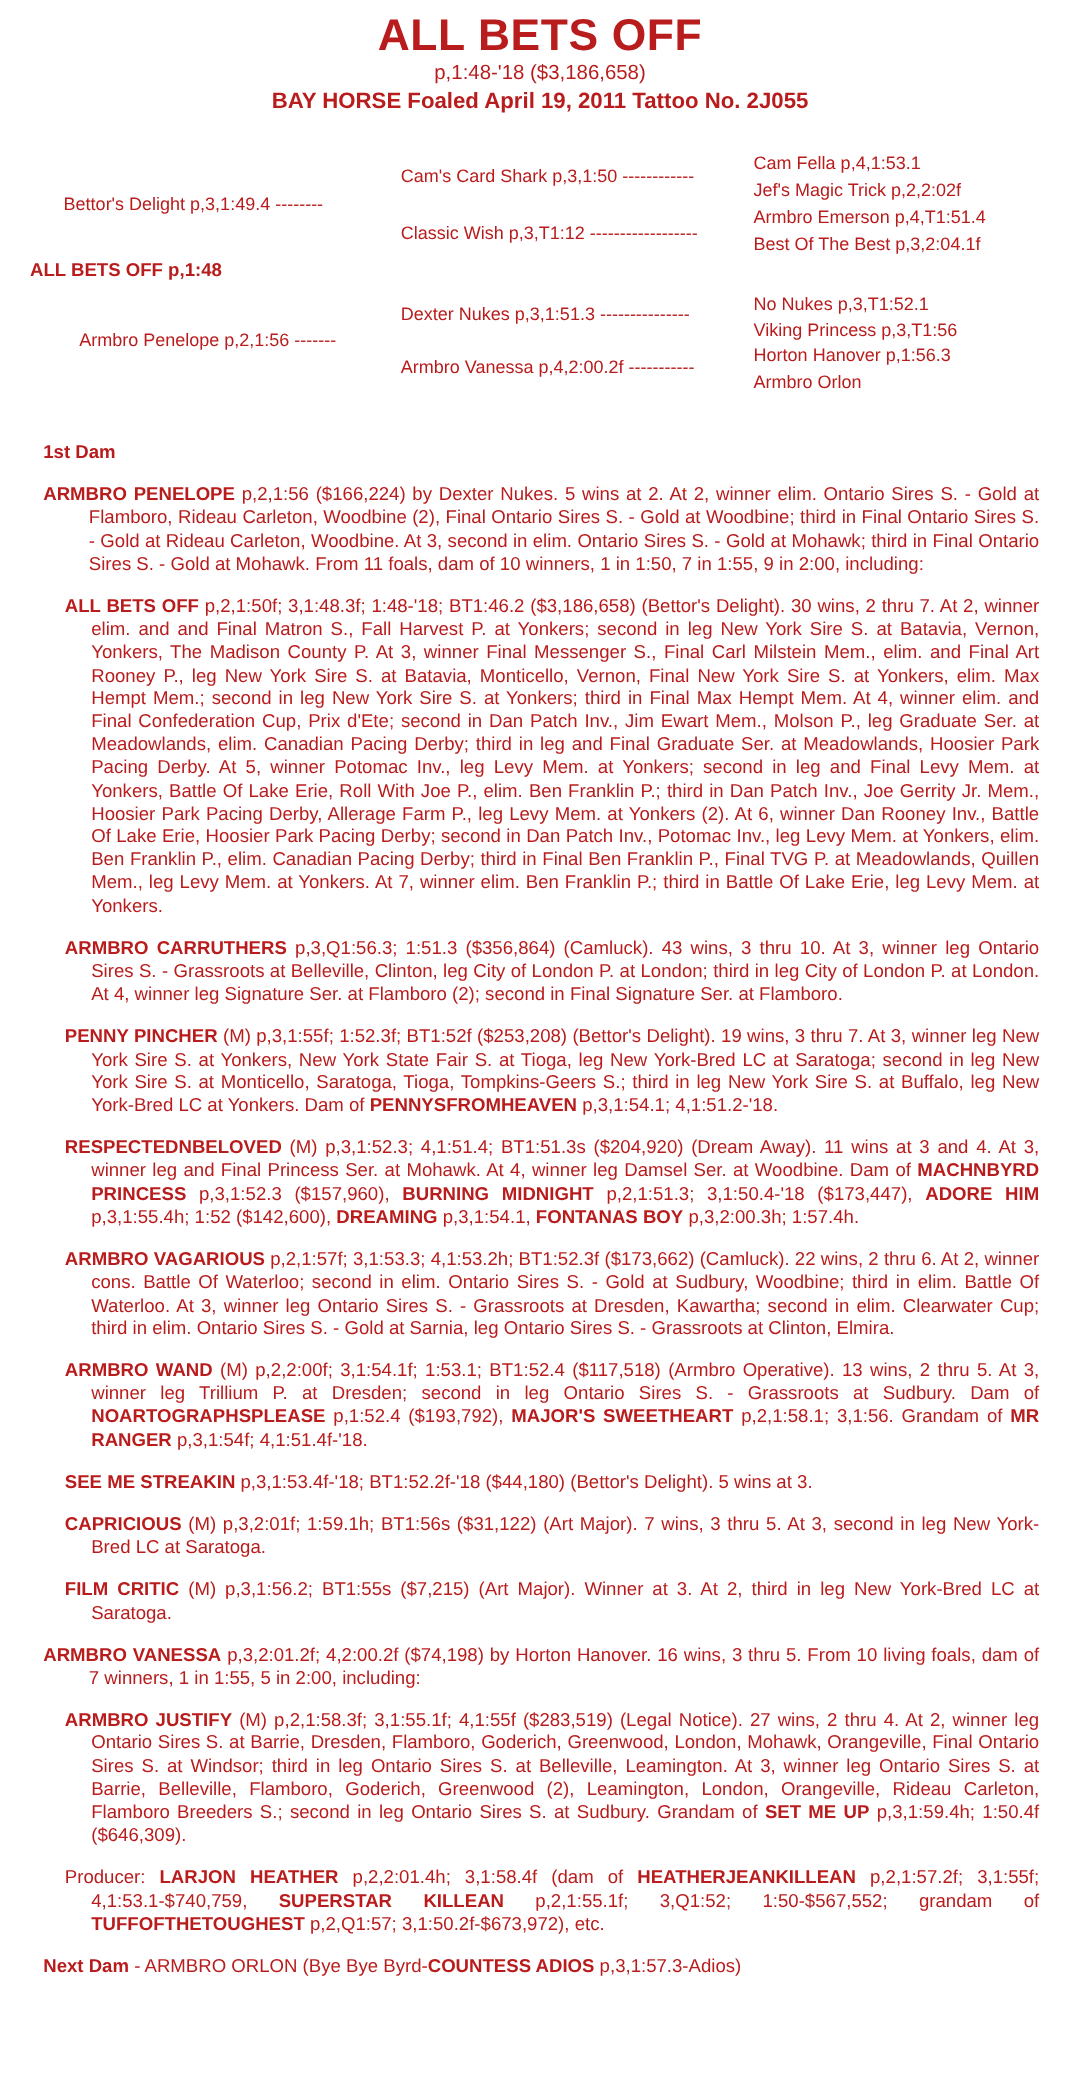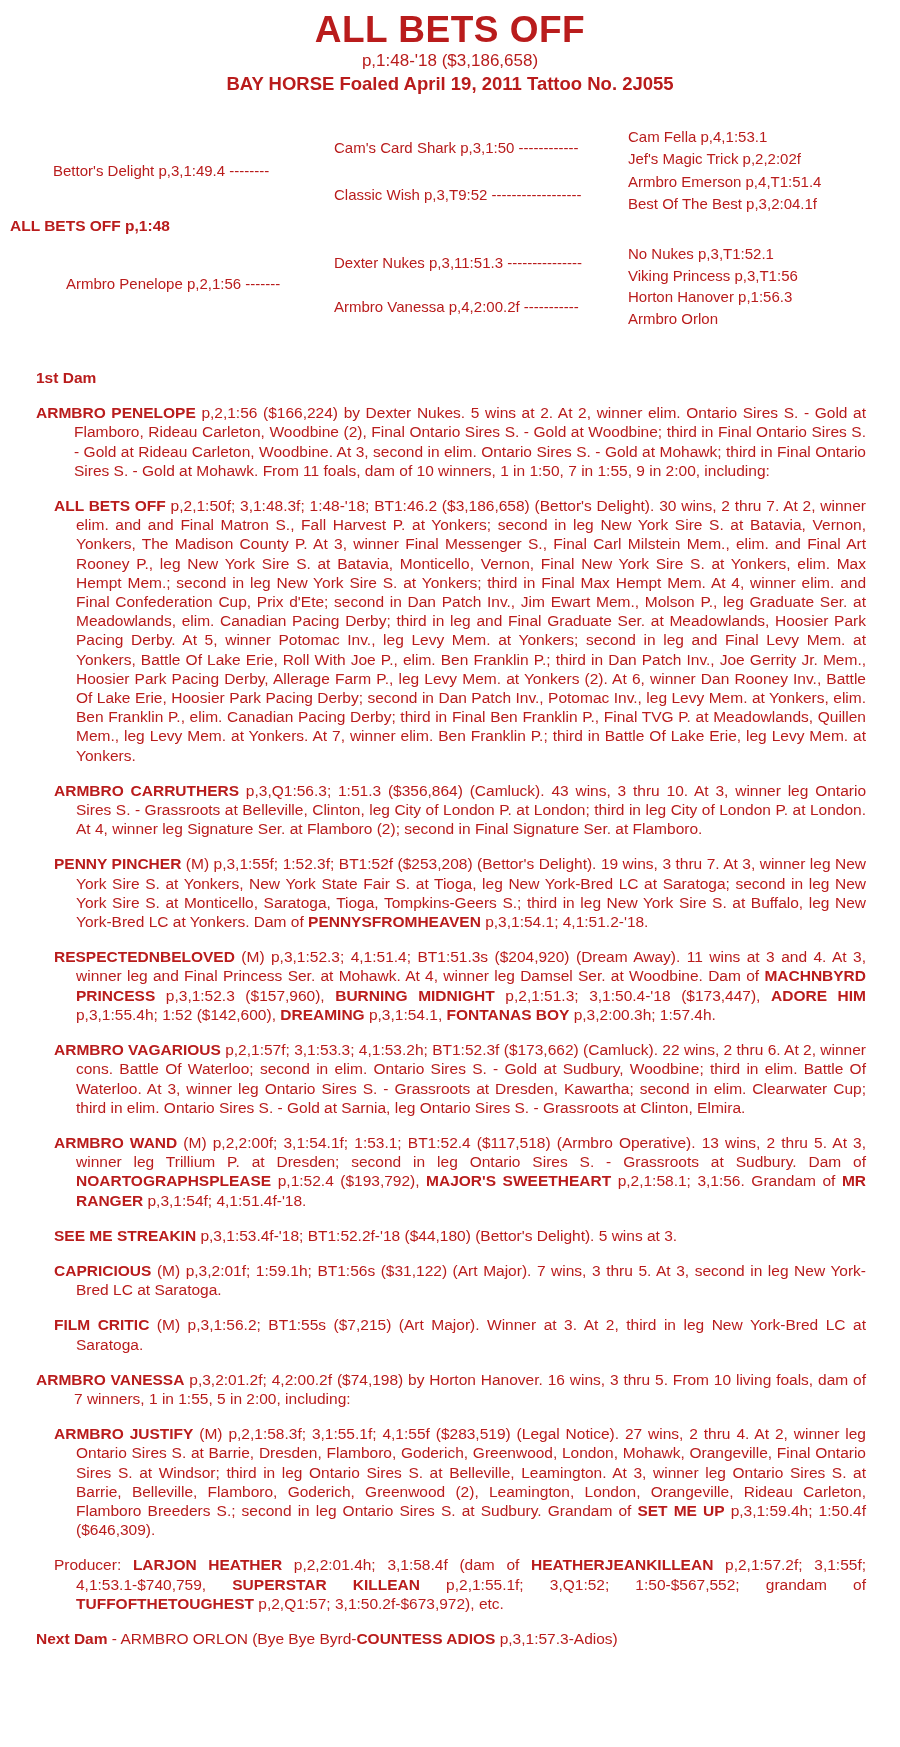--- a/index.html
+++ b/index.html
@@ -34,28 +34,28 @@
 
 <div class="page">
 
   <div class="hdr">
     <h1>ALL BETS OFF</h1>
     <div class="rec">p,1:48-'18 ($3,186,658)</div>
     <div class="foal">BAY HORSE Foaled April 19, 2011 Tattoo No. 2J055</div>
   </div>
 
   <div class="pedigree">
-    <span class="ped bold" style="left:10px;top:218px">ALL BETS OFF p,1:48</span>
+    <span class="ped bold" style="left:25px;top:218px">ALL BETS OFF p,1:48</span>
 
     <span class="ped" style="left:53px;top:163px">Bettor's Delight p,3,1:49.4 --------</span>
     <span class="ped" style="left:66px;top:276px">Armbro Penelope p,2,1:56 -------</span>
 
     <span class="ped" style="left:334px;top:140px">Cam's Card Shark p,3,1:50 ------------</span>
-    <span class="ped" style="left:334px;top:187px">Classic Wish p,3,T9:52 ------------------</span>
-    <span class="ped" style="left:334px;top:255px">Dexter Nukes p,3,11:51.3 ---------------</span>
+    <span class="ped" style="left:334px;top:187px">Classic Wish p,3,T1:12 ------------------</span>
+    <span class="ped" style="left:334px;top:255px">Dexter Nukes p,3,1:51.3 ---------------</span>
     <span class="ped" style="left:334px;top:299px">Armbro Vanessa p,4,2:00.2f -----------</span>
 
     <span class="ped" style="left:628px;top:129px">Cam Fella p,4,1:53.1</span>
     <span class="ped" style="left:628px;top:151px">Jef's Magic Trick p,2,2:02f</span>
     <span class="ped" style="left:628px;top:174px">Armbro Emerson p,4,T1:51.4</span>
     <span class="ped" style="left:628px;top:196px">Best Of The Best p,3,2:04.1f</span>
     <span class="ped" style="left:628px;top:246px">No Nukes p,3,T1:52.1</span>
     <span class="ped" style="left:628px;top:268px">Viking Princess p,3,T1:56</span>
     <span class="ped" style="left:628px;top:289px">Horton Hanover p,1:56.3</span>
     <span class="ped" style="left:628px;top:311px">Armbro Orlon</span>

